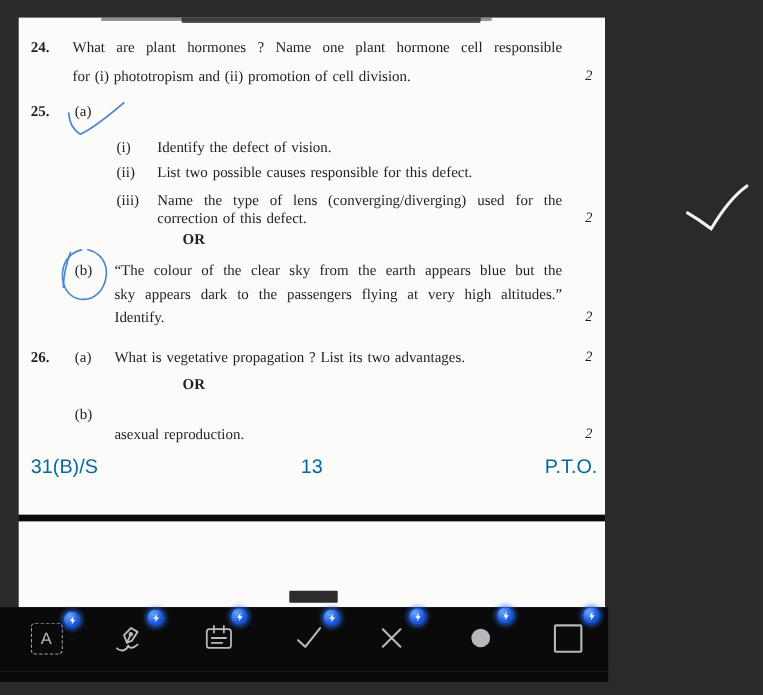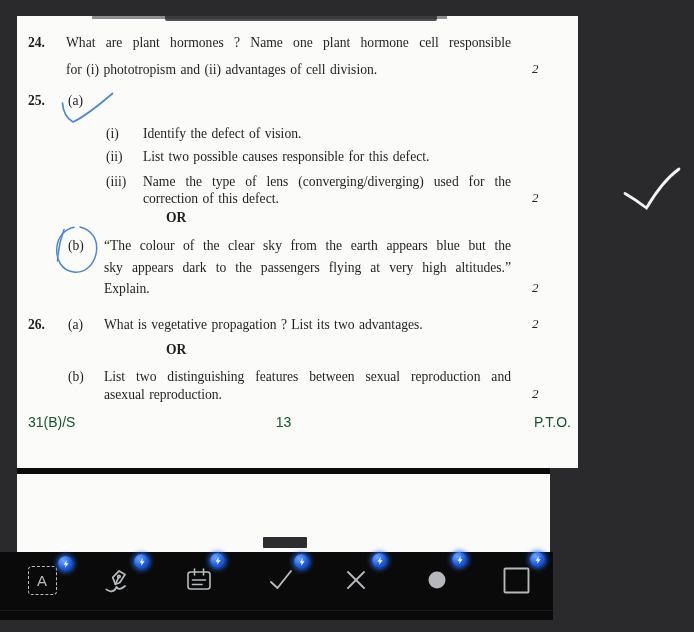--- a/index.html
+++ b/index.html
@@ -1,24 +1,24 @@
 <!DOCTYPE html>
 <html><head>
 <meta charset="utf-8">
 <style>
   html,body{margin:0;padding:0;background:#2a2a2c;}
   .screen{position:relative;width:694px;height:632px;background:#2a2a2c;overflow:hidden;
           font-family:"Liberation Serif",serif;}
   
-  .doc-page{position:absolute;left:17px;top:16px;width:533px;height:452px;background:#fbfbfa;padding-left:28px;}
+  .doc-page{position:absolute;left:17px;top:16px;width:533px;height:452px;background:#fbfbfa;}
   .line{position:absolute;font-size:13.6px;color:#1f1f1f;white-space:nowrap;word-spacing:1px;line-height:17px;}
   .just{white-space:normal;text-align:justify;text-align-last:justify;}
   .bold{font-weight:bold;}
   .mark{position:absolute;font-size:13px;font-style:italic;color:#222;width:16px;}
-  .footer-txt{position:absolute;font-family:"Liberation Sans",sans-serif;font-size:14px;color:#14532d;white-space:nowrap;}
+  .footer-txt{position:absolute;font-family:"Liberation Sans",sans-serif;font-size:18px;color:#0369a1;white-space:nowrap;}
   .smudge-a{position:absolute;left:75px;top:0;width:355px;height:3px;background:rgba(55,55,58,0.55);filter:blur(0.4px);}
   .smudge-b{position:absolute;left:148px;top:0;width:272px;height:5px;background:rgba(38,38,40,0.8);filter:blur(0.6px);border-radius:0 0 2px 2px;}
   
   .page-separator{position:absolute;left:17px;top:468px;width:533px;height:6px;background:#0b0b0c;}
   .next-page-strip{position:absolute;left:17px;top:474px;width:533px;height:78px;background:#fbfbfa;}
   .fragment{position:absolute;left:263px;top:537px;width:44px;height:11px;background:#2d2d2f;filter:blur(0.5px);border-radius:1px;}
   
   .toolbar{position:absolute;left:0;top:552px;width:553px;height:68px;background:#0a0a0b;}
   .toolbar .divider{position:absolute;left:0;top:58px;width:553px;height:1px;background:#1c1c1f;}
   .tool-slot{position:absolute;top:11px;width:34px;height:34px;display:flex;align-items:center;justify-content:center;
@@ -36,21 +36,21 @@
 <body>
 
 <div class="screen">
 
   <div class="doc-page">
     <div class="smudge-a"></div>
     <div class="smudge-b"></div>
 
     <div class="line bold" style="left:11px;top:18px">24.</div>
     <div class="line just" style="left:49px;top:18px;width:445px">What are plant hormones ? Name one plant hormone cell responsible</div>
-    <div class="line" style="left:49px;top:45px">for (i) phototropism and (ii) advantages of cell division.</div>
+    <div class="line" style="left:49px;top:45px">for (i) phototropism and (ii) promotion of cell division.</div>
     <div class="mark" style="left:515px;top:45px">2</div>
 
     <div class="line bold" style="left:11px;top:76px">25.</div>
     <div class="line" style="left:51px;top:76px">(a)</div>
 
     <div class="line" style="left:89px;top:109px">(i)</div>
     <div class="line" style="left:126px;top:109px">Identify the defect of vision.</div>
 
     <div class="line" style="left:89px;top:132px">(ii)</div>
     <div class="line" style="left:126px;top:132px">List two possible causes responsible for this defect.</div>
@@ -58,32 +58,31 @@
     <div class="line" style="left:89px;top:157px">(iii)</div>
     <div class="line just" style="left:126px;top:157px;width:368px">Name the type of lens (converging/diverging) used for the</div>
     <div class="line" style="left:126px;top:174px">correction of this defect.</div>
     <div class="mark" style="left:515px;top:174px">2</div>
 
     <div class="line bold" style="left:149px;top:193px">OR</div>
 
     <div class="line" style="left:51px;top:221px">(b)</div>
     <div class="line just" style="left:87px;top:221px;width:407px">“The colour of the clear sky from the earth appears blue but the</div>
     <div class="line just" style="left:87px;top:243px;width:407px">sky appears dark to the passengers flying at very high altitudes.”</div>
-    <div class="line" style="left:87px;top:264px">Explain.</div>
+    <div class="line" style="left:87px;top:264px">Identify.</div>
     <div class="mark" style="left:515px;top:264px">2</div>
 
     <div class="line bold" style="left:11px;top:300px">26.</div>
     <div class="line" style="left:51px;top:300px">(a)</div>
     <div class="line" style="left:87px;top:300px">What is vegetative propagation ? List its two advantages.</div>
     <div class="mark" style="left:515px;top:300px">2</div>
 
     <div class="line bold" style="left:149px;top:325px">OR</div>
 
     <div class="line" style="left:51px;top:352px">(b)</div>
-    <div class="line just" style="left:87px;top:352px;width:407px">List two distinguishing features between sexual reproduction and</div>
     <div class="line" style="left:87px;top:370px">asexual reproduction.</div>
     <div class="mark" style="left:515px;top:370px">2</div>
 
     <div class="footer-txt" style="left:11px;top:398px">31(B)/S</div>
     <div class="footer-txt" style="left:0;top:398px;width:533px;text-align:center">13</div>
     <div class="footer-txt" style="right:7px;top:398px">P.T.O.</div>
   </div>
 
   <div class="page-separator"></div>
   <div class="next-page-strip"></div>

